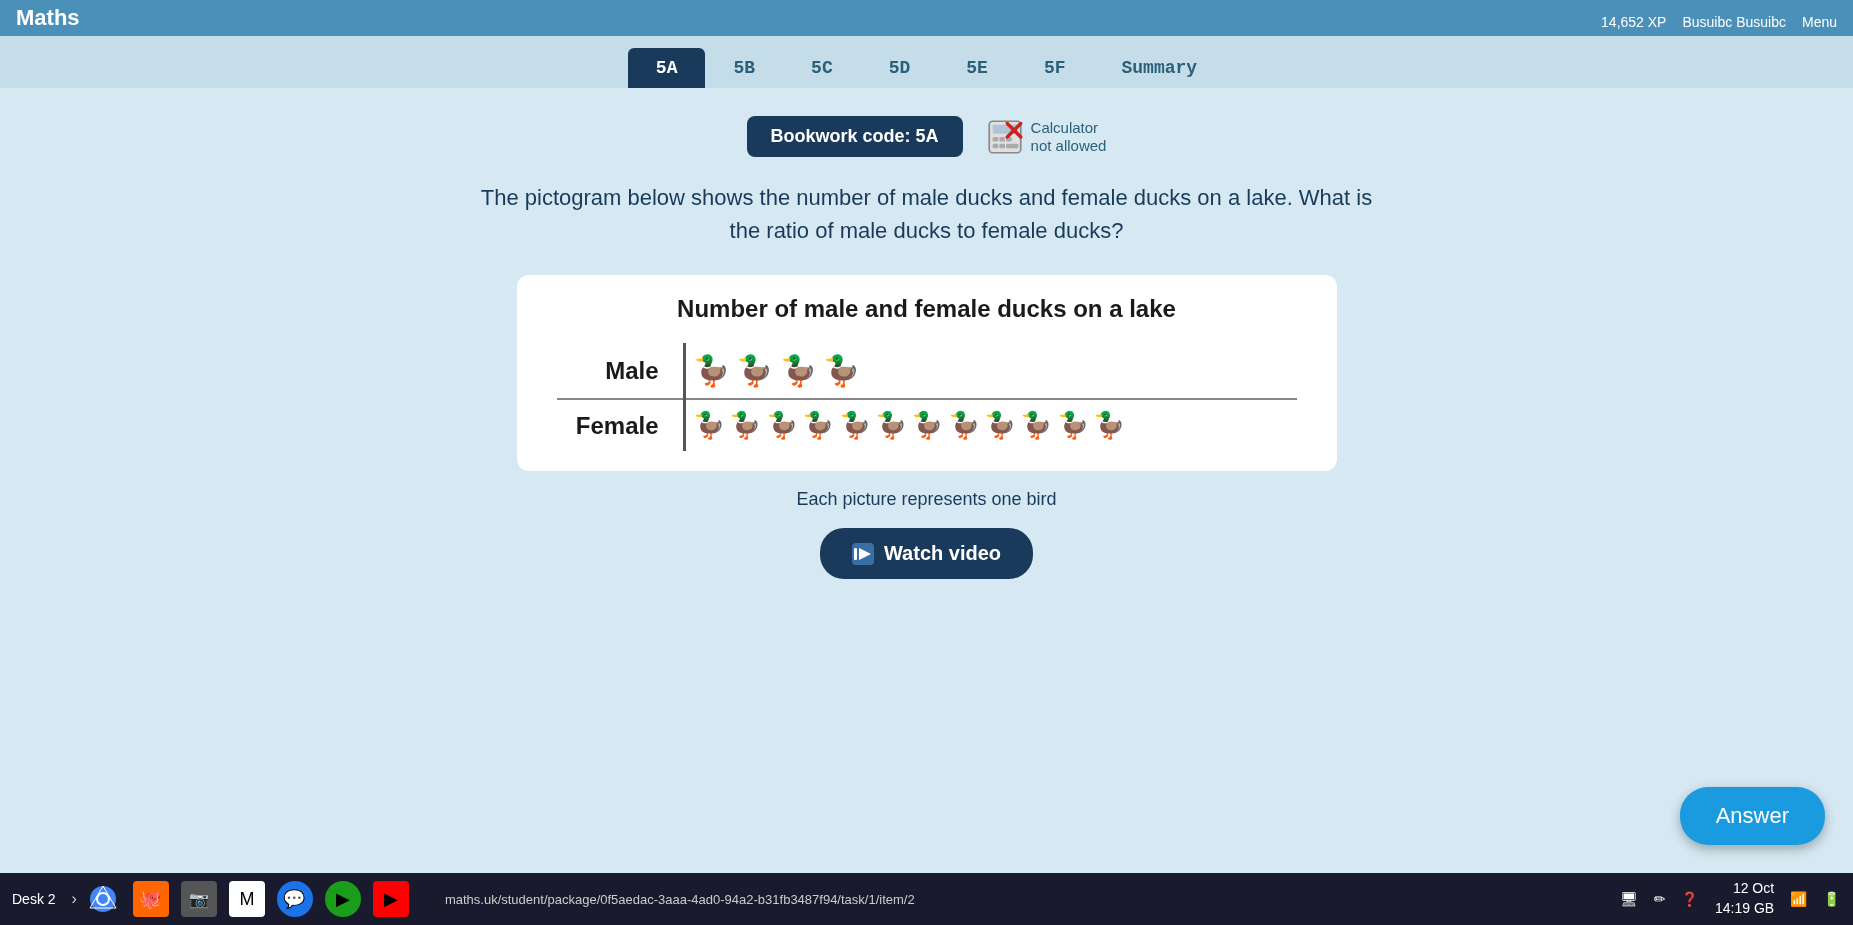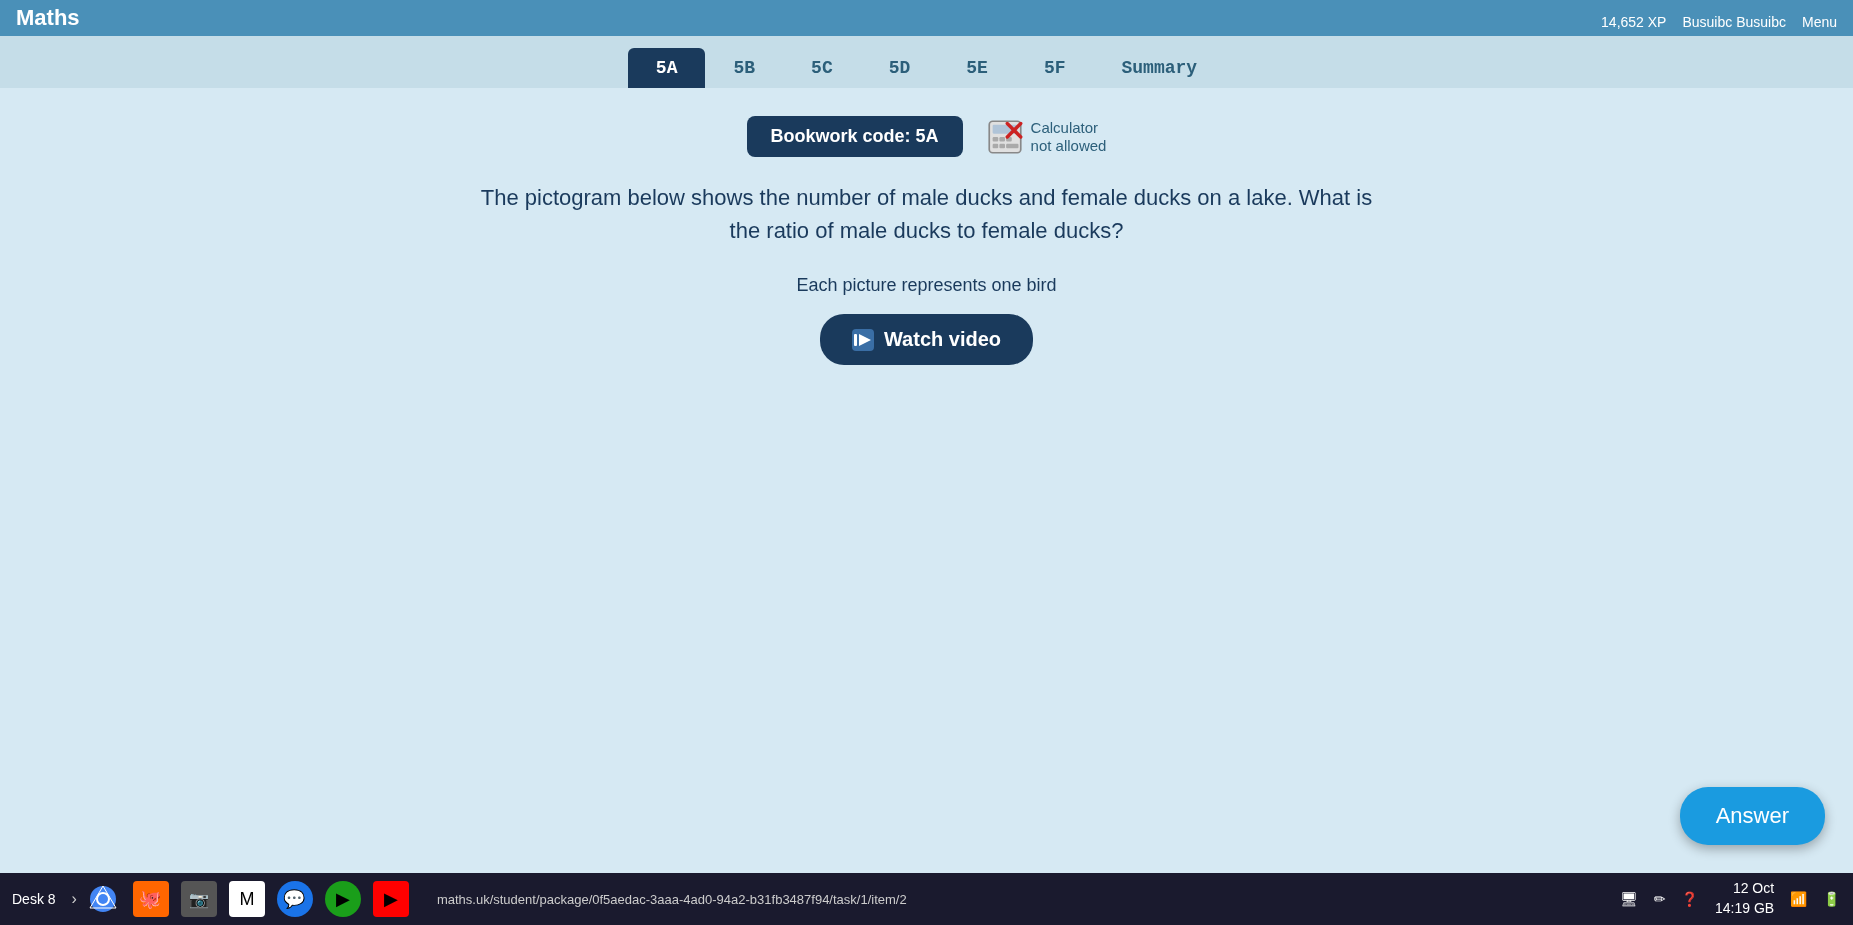--- a/index.html
+++ b/index.html
@@ -303,59 +303,76 @@
       </div>
       <div class="calc-text">
         <span>Calculator</span>
         <span>not allowed</span>
       </div>
     </div>
   </div>
 
   <div class="question-text">The pictogram below shows the number of male ducks and female ducks on a lake. What is the ratio of male ducks to female ducks?</div>
 
+  <div class="pictogram-container">
+    <div class="pictogram-title">Number of male and female ducks on a lake</div>
+    <table class="pictogram-table">
+      <tbody>
+          <tr class="row-divider">
+        <td class="row-label">Male</td>
+        <td class="divider-cell"></td>
+        <td class="ducks-cell">🦆🦆🦆🦆</td>
+      </tr>
+      <tr>
+        <td class="row-label">Female</td>
+        <td class="divider-cell"></td>
+        <td class="ducks-cell" style="font-size:26px; letter-spacing:4px;">🦆🦆🦆🦆🦆🦆🦆🦆🦆🦆🦆🦆</td>
+      </tr>
+    </tbody>
+      </table>
+  </div>
 
   <div class="caption">Each picture represents one bird</div>
 
   <button class="watch-video-btn">
     <span style="display:inline-flex;align-items:center;">
       <svg width="22" height="22" viewBox="0 0 22 22" fill="none">
         <rect width="22" height="22" rx="4" fill="#3a6ea5"></rect>
         <polygon points="7,5 19,11 7,17" fill="white"></polygon>
         <rect x="2" y="5" width="3" height="12" rx="1" fill="white"></rect>
       </svg>
     </span>
     <span>Watch video</span>
   </button>
 
 </div>
 
 <button class="answer-btn">Answer</button>
 
 <div class="status-bar">
-  <span class="desk-label">Desk 8</span>
+  <span class="desk-label">Desk 2</span>
   <span style="color:#ccc;">›</span>
 
   <div class="taskbar-icons">
     <div class="taskbar-icon" style="background:transparent;">
       <svg width="28" height="28" viewBox="0 0 28 28">
         <circle cx="14" cy="14" r="13" fill="#4285f4"></circle>
         <circle cx="14" cy="14" r="7" fill="white"></circle>
         <circle cx="14" cy="14" r="5" fill="#4285f4"></circle>
         <path d="M14 1 L27 23 L1 23 Z" fill="none" stroke="white" stroke-width="1"></path>
       </svg>
     </div>
     <div class="taskbar-icon" style="background:#ff6600; border-radius:4px; font-size:18px; color:white;">🐙</div>
     <div class="taskbar-icon" style="background:#555; border-radius:4px; font-size:16px;">📷</div>
     <div class="taskbar-icon" style="background:white; border-radius:4px; font-size:18px;">M</div>
     <div class="taskbar-icon" style="background:#1a73e8; border-radius:50%; font-size:18px;">💬</div>
     <div class="taskbar-icon" style="background:#1a9e1a; border-radius:50%; font-size:18px;">▶</div>
     <div class="taskbar-icon" style="background:#ff0000; border-radius:4px; font-size:18px;">▶</div>
   </div>
-  <span class="status-url" style="margin-left:20px;">maths.uk/student/package/0f5aedac-3aaa-4ad0-94a2-b31fb3487f94/task/1/item/2</span>
+  <span class="status-url" style="margin-left:28px;">maths.uk/student/package/0f5aedac-3aaa-4ad0-94a2-b31fb3487f94/task/1/item/2</span>
   <div class="status-right">
     <span>🖥</span>
     <span>✏</span>
     <span>❓</span>
     <div class="status-time">
       <div>12 Oct</div>
       <div>14:19 GB</div>
     </div>
     <span>📶</span>
     <span>🔋</span>

